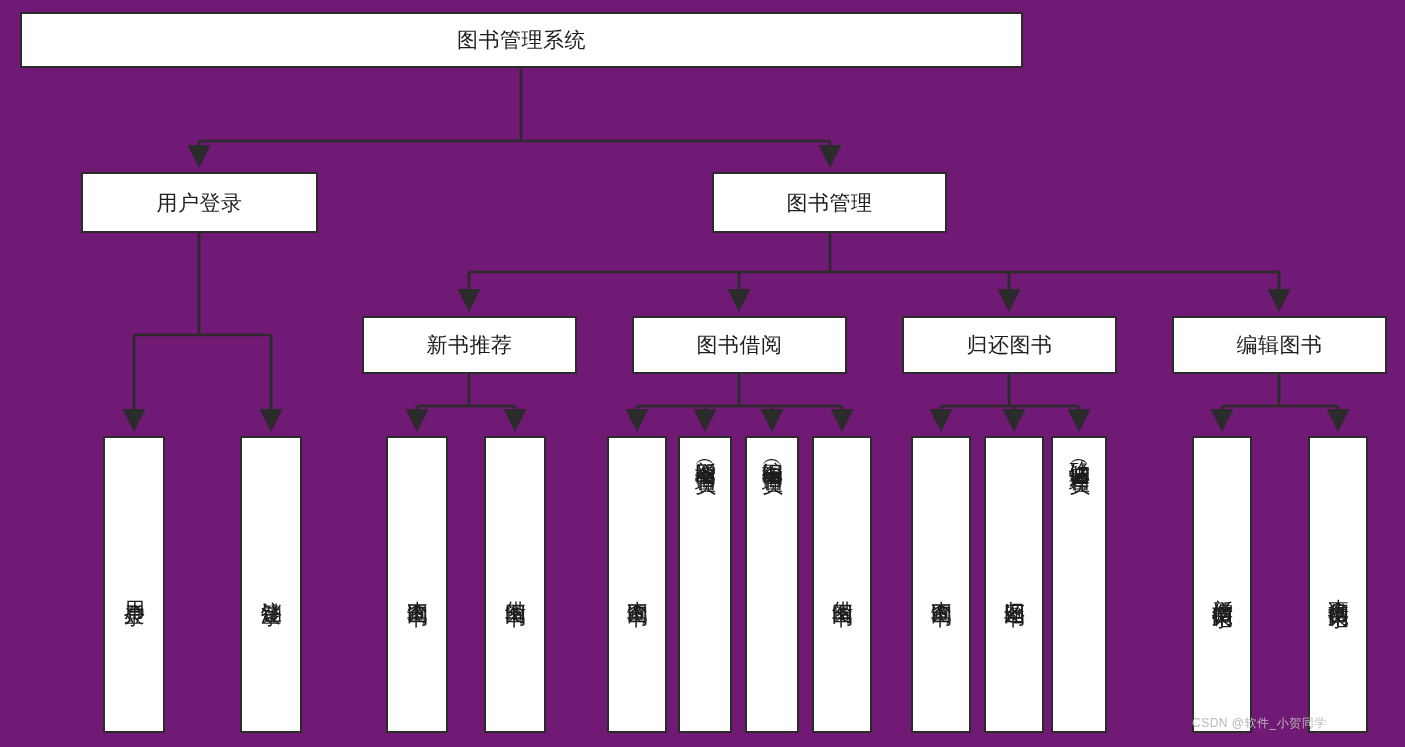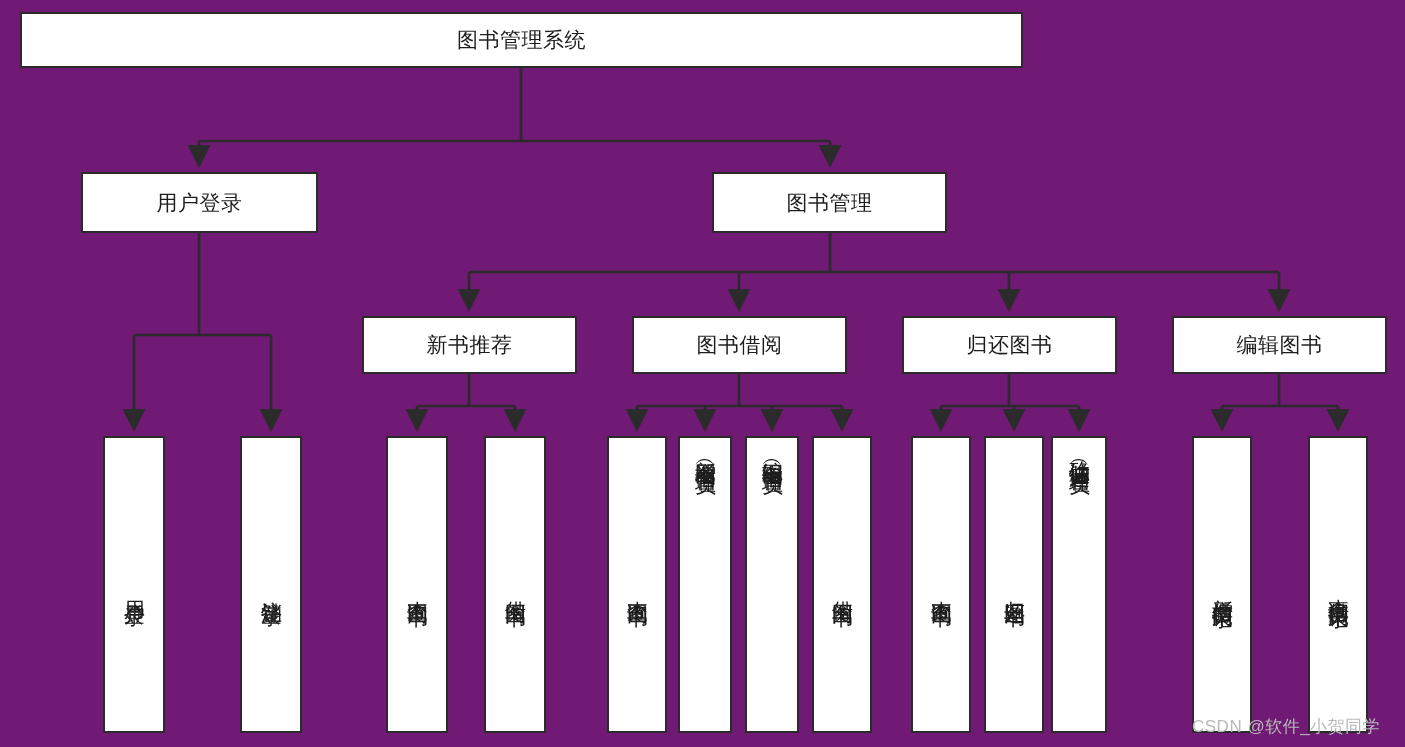--- a/index.html
+++ b/index.html
@@ -56,21 +56,21 @@
     color: #1d1d1d;
     line-height: 1.28;
     letter-spacing: 2px;
     white-space: nowrap;
   }
   .node-box.vert.center-v {
     align-items: center;
   }
   .watermark {
     position: absolute;
-    font-size: 17px;
+    font-size: 12px;
     color: #b9b9b9;
     white-space: nowrap;
     letter-spacing: 0.5px;
   }
 </style>
 </head>
 <body>
 
 <div id="stage">
 

